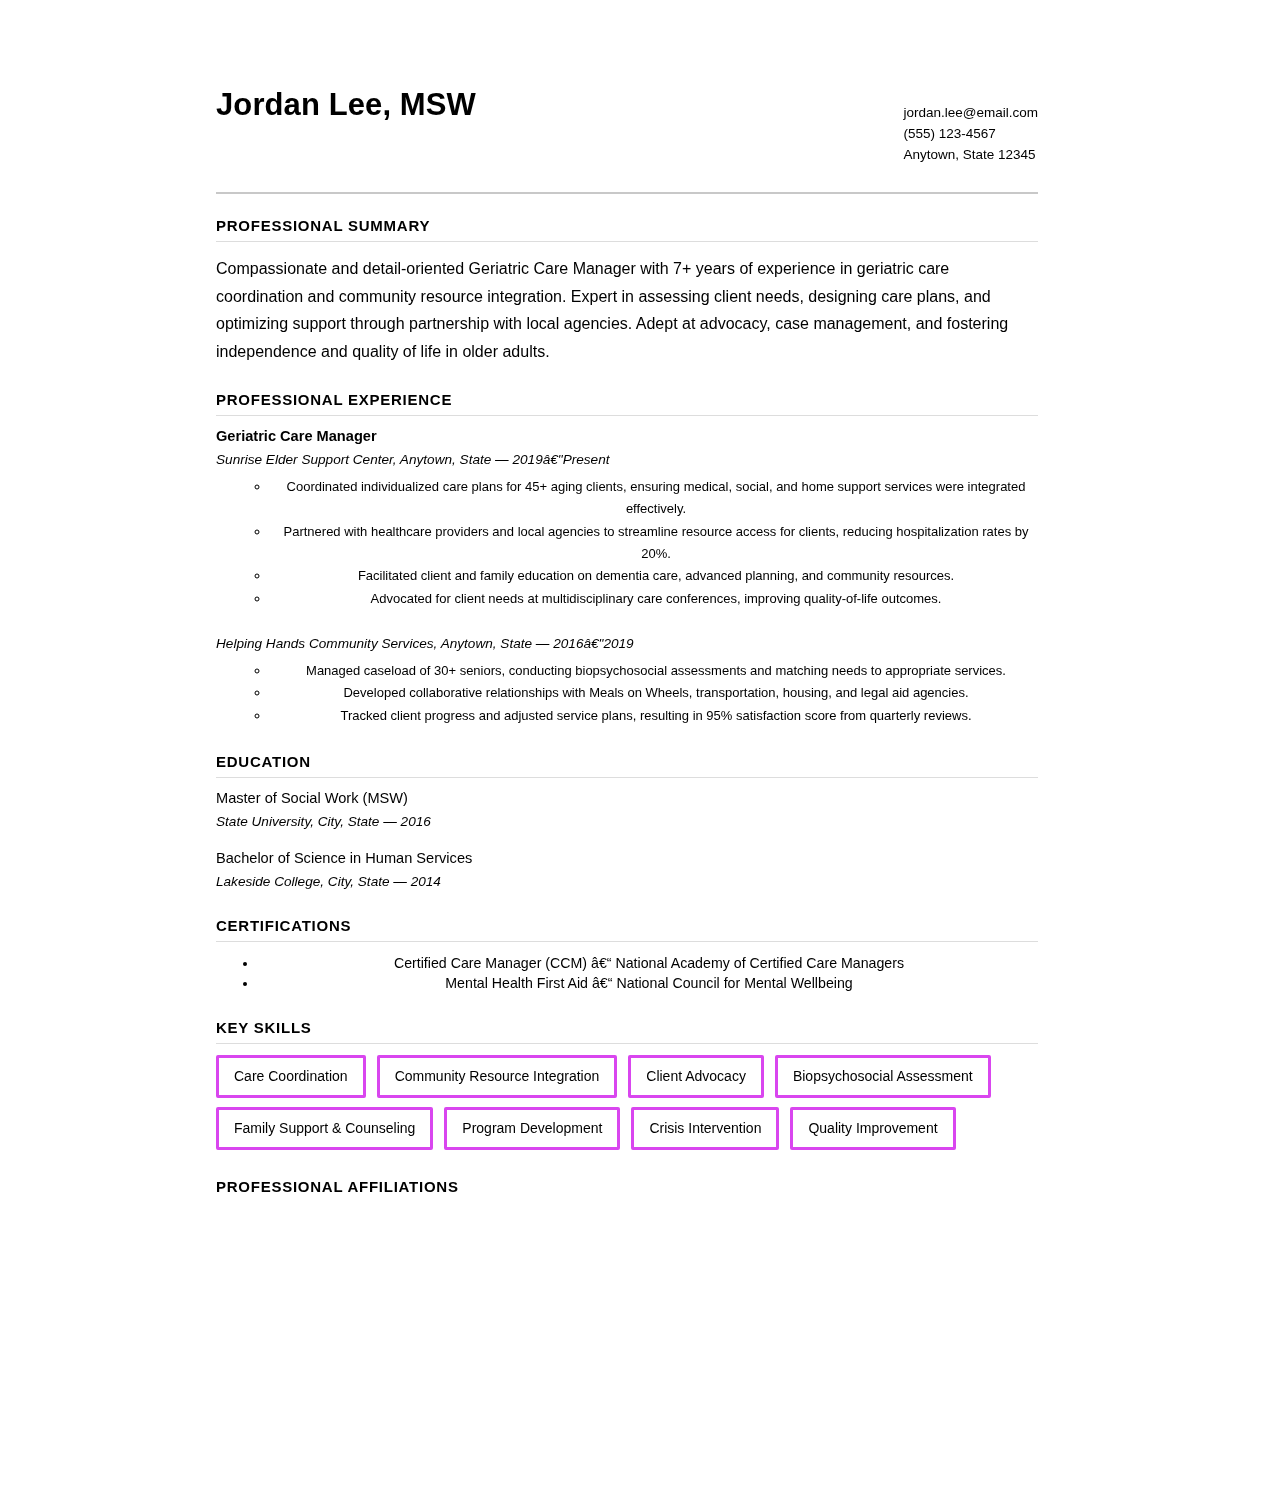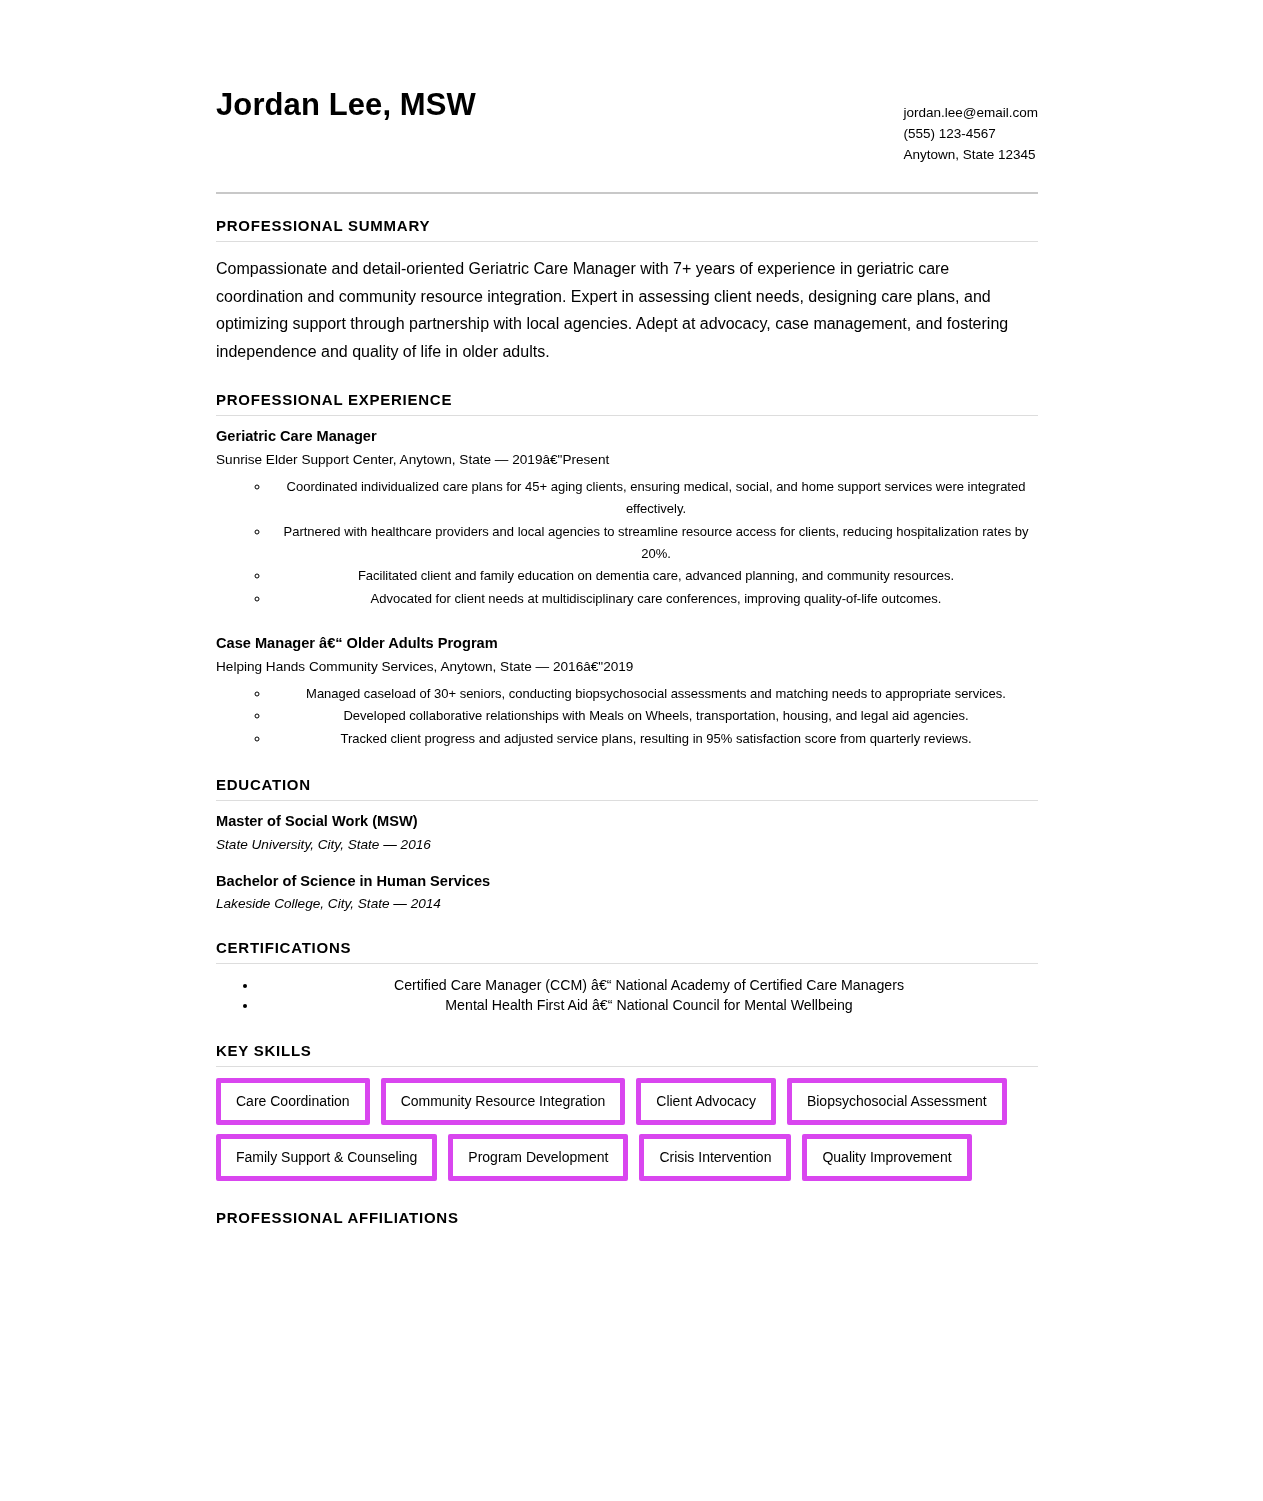--- a/index.html
+++ b/index.html
@@ -92,20 +92,21 @@
   .job { margin-bottom: 4px; }
   .job + .job { margin-top: 24px; }
   .job-title {
     font-size: 14.6px;
     font-weight: bold;
     margin: 0 0 3px 0;
     line-height: 1.35;
   }
   .job-meta {
     font-size: 13.6px;
+    font-style: italic;
     margin: 0;
     line-height: 1.4;
   }
   ul.job-bullets {
     list-style-type: circle;
     margin: 7px 0 0 0;
     padding-left: 54px;
   }
   ul.job-bullets li {
     font-size: 13px;
@@ -113,21 +114,21 @@
     padding-left: 4px;
     margin-bottom: 0;
     text-align: center;
   }
 
   
   .edu-entry { margin-bottom: 18px; }
   .edu-entry:last-child { margin-bottom: 0; }
   .edu-degree {
     font-size: 14.6px;
-    font-weight: bold;
+    font-weight: normal;
     margin: 0 0 3px 0;
     line-height: 1.35;
   }
   .edu-meta {
     font-size: 13.6px;
     font-style: italic;
     margin: 0;
     line-height: 1.4;
   }
 
@@ -146,21 +147,21 @@
 
   
   .skills-wrap {
     display: flex;
     flex-wrap: wrap;
     gap: 9px 11px;
     margin-top: 6px;
     max-width: 822px;
   }
   .skill-chip {
-    border: 5px solid #d946ef;
+    border: 3px solid #d946ef;
     border-radius: 2px;
     background: #ffffff;
     font-size: 14px;
     line-height: 1;
     padding: 11px 15px 12px 15px;
     white-space: nowrap;
     color: #000;
   }
 
   
@@ -202,21 +203,20 @@
         <p class="job-meta">Sunrise Elder Support Center, Anytown, State — 2019â€"Present</p>
         <ul class="job-bullets">
           <li>Coordinated individualized care plans for 45+ aging clients, ensuring medical, social, and home support services were integrated effectively.</li>
           <li>Partnered with healthcare providers and local agencies to streamline resource access for clients, reducing hospitalization rates by 20%.</li>
           <li>Facilitated client and family education on dementia care, advanced planning, and community resources.</li>
           <li>Advocated for client needs at multidisciplinary care conferences, improving quality-of-life outcomes.</li>
         </ul>
       </div>
 
       <div class="job">
-        <h3 class="job-title">Case Manager â€“ Older Adults Program</h3>
         <p class="job-meta">Helping Hands Community Services, Anytown, State — 2016â€"2019</p>
         <ul class="job-bullets">
           <li>Managed caseload of 30+ seniors, conducting biopsychosocial assessments and matching needs to appropriate services.</li>
           <li>Developed collaborative relationships with Meals on Wheels, transportation, housing, and legal aid agencies.</li>
           <li>Tracked client progress and adjusted service plans, resulting in 95% satisfaction score from quarterly reviews.</li>
         </ul>
       </div>
     </div>
 
     <div class="section">

